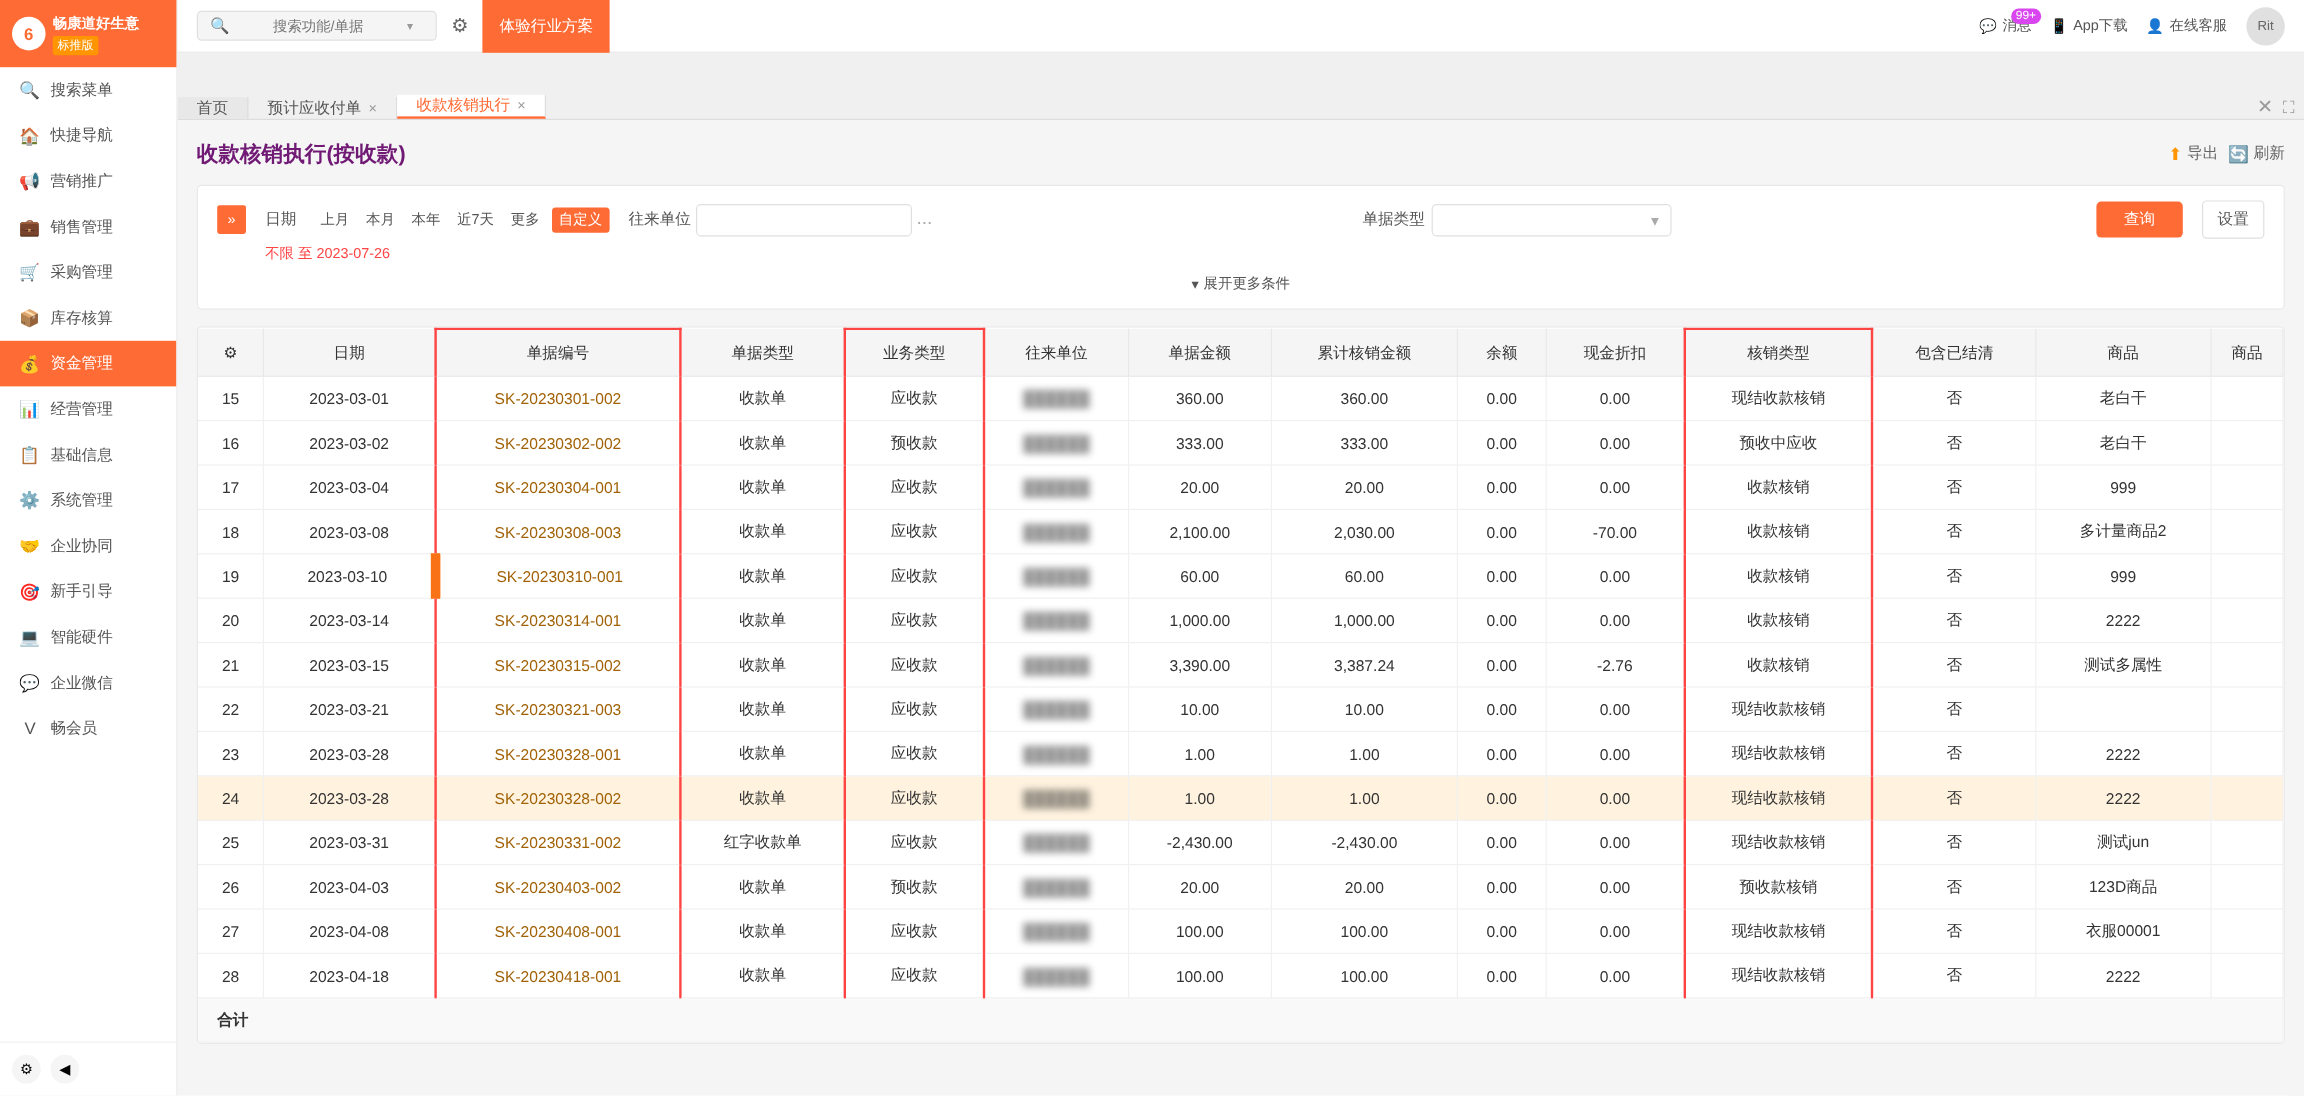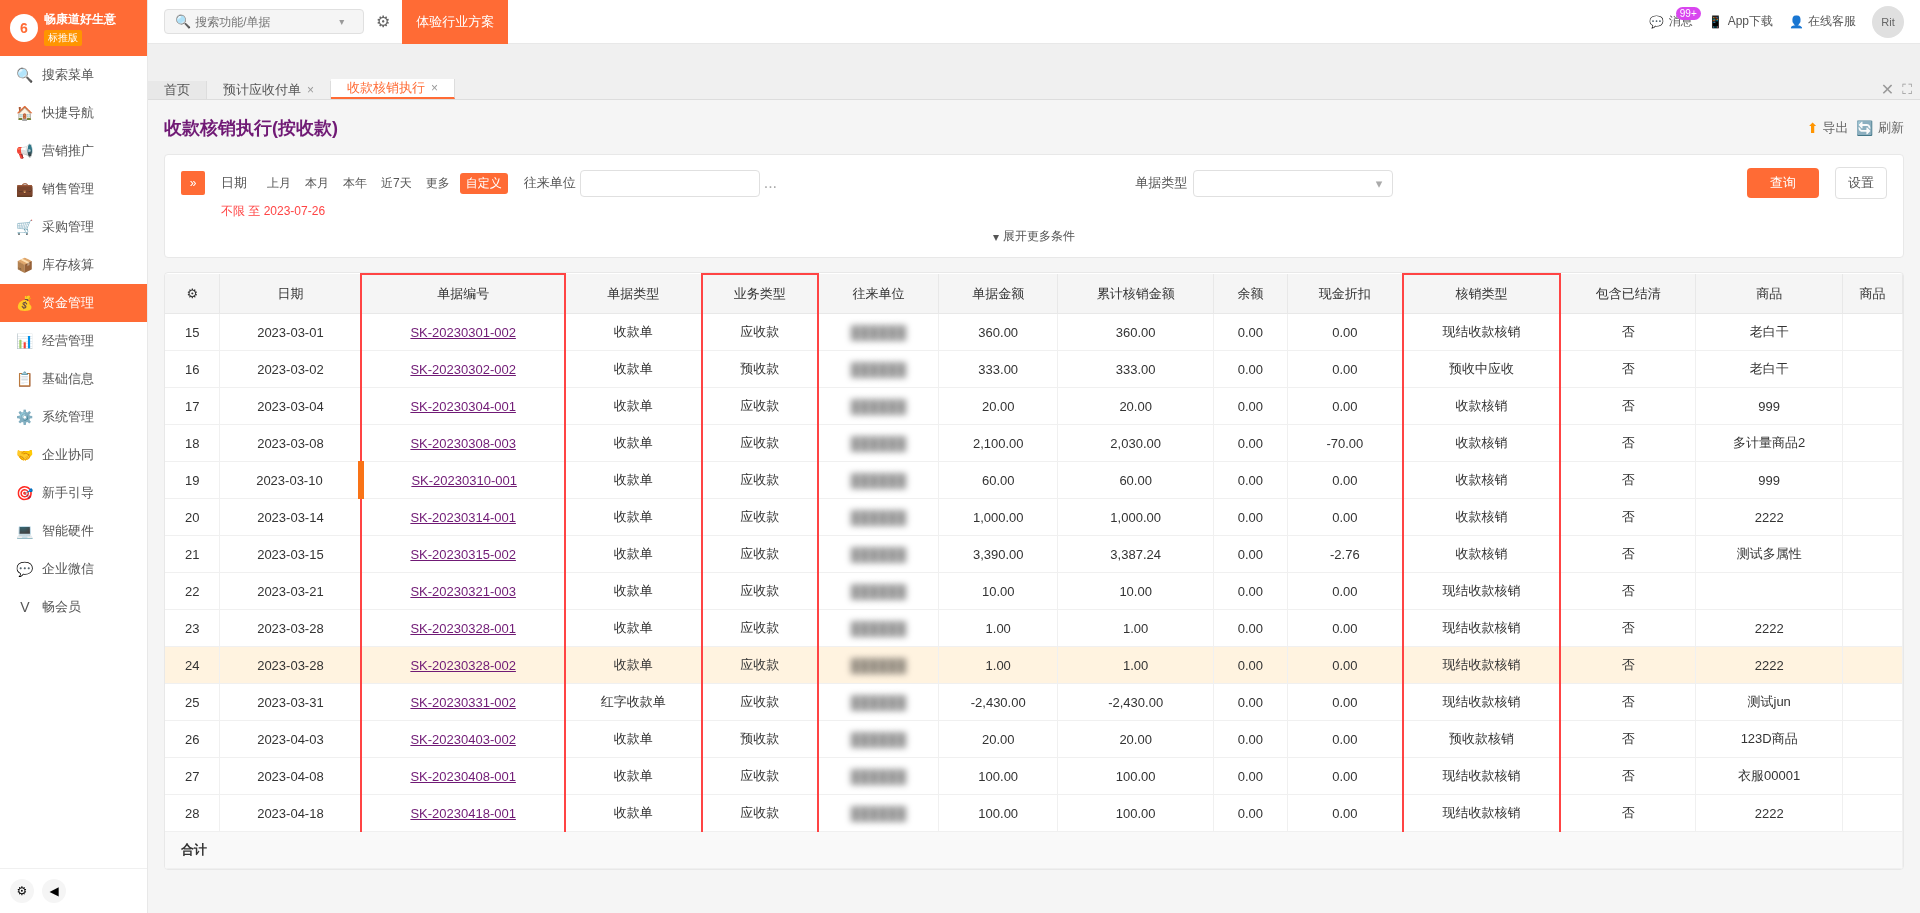--- a/index.html
+++ b/index.html
@@ -16,21 +16,21 @@
     .sidebar-item-icon { width: 18px; height: 18px; display: flex; align-items: center; justify-content: center; font-size: 14px; }
     .sidebar-bottom { padding: 10px; display: flex; align-items: center; gap: 8px; border-top: 1px solid #f0f0f0; }
     .sidebar-bottom-icon { width: 24px; height: 24px; background: #f5f5f5; border-radius: 50%; display: flex; align-items: center; justify-content: center; cursor: pointer; font-size: 12px; }
 
     
     .main { flex: 1; display: flex; flex-direction: column; height: 100%; overflow: hidden; }
 
     
     .topbar { height: 44px; background: #fff; border-bottom: 1px solid #e8e8e8; display: flex; align-items: center; padding: 0 16px; gap: 12px; }
     .topbar-input-wrap { display: flex; align-items: center; gap: 4px; background: #f5f5f5; border: 1px solid #e0e0e0; border-radius: 4px; padding: 4px 10px; width: 200px; }
-    .topbar-input { border: none; background: transparent; outline: none; font-size: 12px; color: #999; width: 140px; }
+    .topbar-input { border: none; background: transparent; outline: none; font-size: 12px; color: #999; width: 140px; text-align: center; }
     .topbar-chevron { color: #999; font-size: 10px; }
     .topbar-gear { color: #666; font-size: 16px; cursor: pointer; }
     .topbar-btn-industry { background: #ff6b35; color: #fff; border: none; border-radius: 4px; padding: 21px 14px; cursor: pointer; font-size: 13px; }
     .topbar-right { margin-left: auto; display: flex; align-items: center; gap: 16px; }
     .topbar-notif { display: flex; align-items: center; gap: 4px; color: #555; font-size: 12px; cursor: pointer; position: relative; }
     .notif-badge { background: #d946ef; color: #fff; font-size: 10px; border-radius: 8px; padding: 1px 4px; position: absolute; top: -6px; right: -8px; }
     .topbar-app { display: flex; align-items: center; gap: 4px; color: #555; font-size: 12px; cursor: pointer; }
     .topbar-service { display: flex; align-items: center; gap: 4px; color: #555; font-size: 12px; cursor: pointer; }
     .topbar-avatar { width: 28px; height: 28px; background: #ddd; border-radius: 50%; }
 
@@ -69,21 +69,21 @@
     .filter-expand { display: flex; justify-content: center; margin-top: 8px; }
     .filter-expand-btn { color: #555; font-size: 12px; cursor: pointer; display: flex; align-items: center; gap: 4px; }
 
     
     .table-wrap { background: #fff; border-radius: 4px; border: 1px solid #e8e8e8; overflow: auto; }
     .data-table { width: 100%; border-collapse: collapse; font-size: 13px; }
     .data-table th { background: #f5f5f5; color: #333; padding: 10px 10px; text-align: center; border-bottom: 1px solid #e8e8e8; border-right: 1px solid #e8e8e8; white-space: nowrap; font-weight: 500; }
     .data-table td { padding: 9px 10px; text-align: center; border-bottom: 1px solid #f0f0f0; border-right: 1px solid #f0f0f0; color: #333; white-space: nowrap; }
     .data-table tr.highlighted td { background: #fff3e0; }
     .data-table tr.total-row td { background: #f9f9f9; font-weight: bold; }
-    .cell-link { color: #701a75; text-decoration: underline; cursor: pointer; }
+    .cell-link { color: #a16207; cursor: pointer; }
     .cell-negative { color: #ff4444; }
 
     .blurred { color: transparent; text-shadow: 0 0 6px rgba(0,0,0,0.4); user-select: none; }
 
     
     ::-webkit-scrollbar { width: 6px; height: 6px; }
     ::-webkit-scrollbar-thumb { background: #ccc; border-radius: 3px; }
   </style>
 </head>
 <body>
@@ -359,21 +359,21 @@
     <td>0.00</td>
     <td class="cell-negative">-70.00</td>
     <td style="border-left:2px solid #ff4444;border-right:2px solid #ff4444;">收款核销</td>
     <td>否</td>
     <td>多计量商品2</td>
     <td style="width:60px;"></td>
   </tr>
             <tr>
     <td>19</td>
     <td>2023-03-10</td>
-    <td style="border-left:6px solid #f97316;border-right:2px solid #ff4444;">
+    <td style="border-left:8px solid #f97316;border-right:2px solid #ff4444;">
       <a class="cell-link">SK-20230310-001</a>
     </td>
     <td>收款单</td>
     <td style="border-left:2px solid #ff4444;border-right:2px solid #ff4444;">应收款</td>
     <td><span class="blurred">██████</span></td>
     <td class="">60.00</td>
     <td class="">60.00</td>
     <td>0.00</td>
     <td class="">0.00</td>
     <td style="border-left:2px solid #ff4444;border-right:2px solid #ff4444;">收款核销</td>

